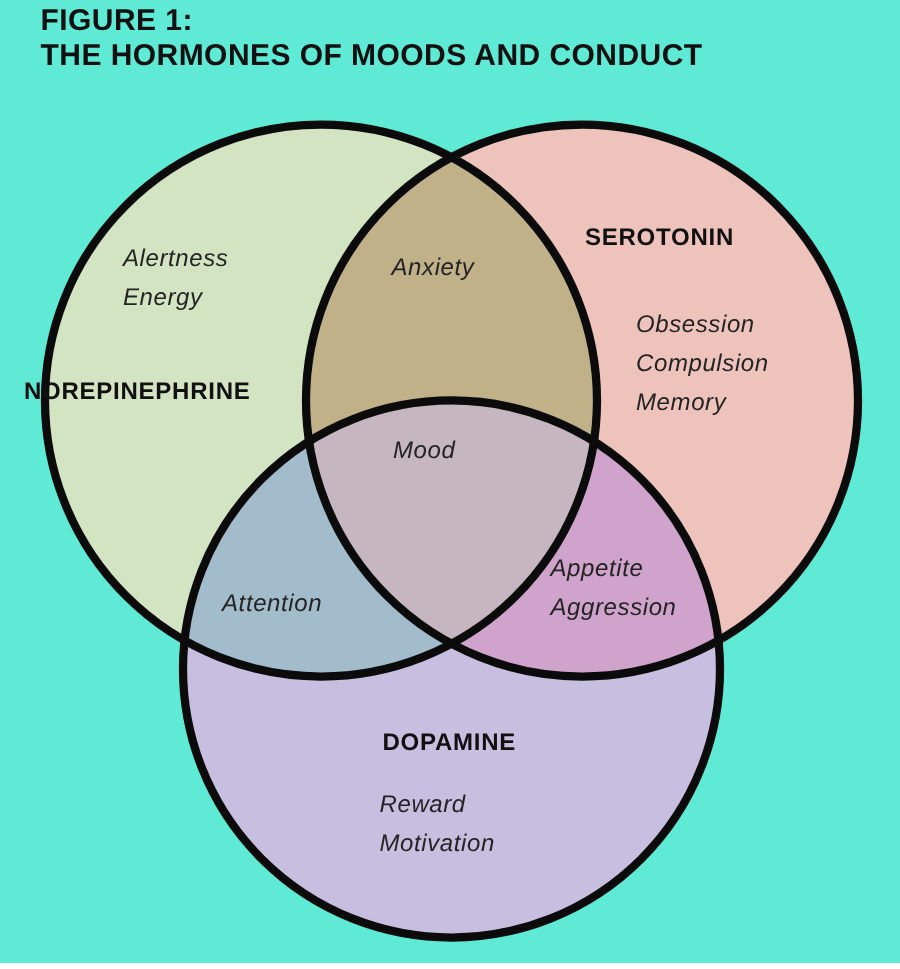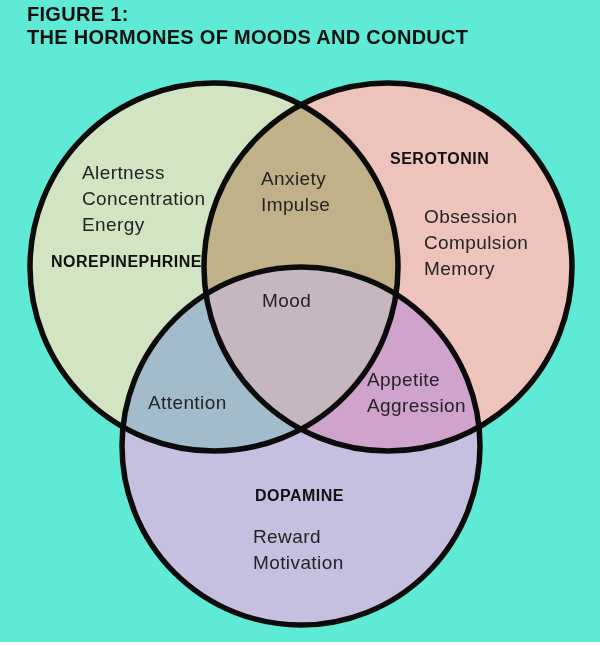--- a/index.html
+++ b/index.html
@@ -20,21 +20,22 @@
     line-height: 23px;
     letter-spacing: 0.3px;
     color: #111111;
   }
   .venn-svg { position: absolute; left: 0; top: 0; }
   .txt {
     position: absolute;
     color: #1f1f1f;
   }
   .items {
-    font-size: 19px;
+    font-style: italic;
+    font-size: 16px;
     line-height: 26px;
     letter-spacing: 0.4px;
     color: #242424;
   }
   .items span { display: block; }
   .circle-label {
     font-weight: 700;
     font-size: 16px;
     letter-spacing: 0.5px;
     color: #101010;
@@ -87,29 +88,27 @@
 
     <g fill="none" stroke-width="5.5">
       <circle cx="214" cy="267" r="184" stroke="#0b0b0b"></circle>
       <circle cx="388" cy="267" r="184" stroke="#0b0b0b"></circle>
       <circle cx="301" cy="446" r="179" stroke="#0b0b0b"></circle>
     </g>
   </svg>
 
   <div class="txt items" style="left:82px; top:160px;">
     <span>Alertness</span>
-    <span>Concentration</span>
     <span>Energy</span>
   </div>
 
-  <div class="txt circle-label" style="left:51px; top:253px;">NOREPINEPHRINE</div>
+  <div class="txt circle-label" style="left:16px; top:253px;">NOREPINEPHRINE</div>
 
   <div class="txt items" style="left:261px; top:166px;">
     <span>Anxiety</span>
-    <span>Impulse</span>
   </div>
 
   <div class="txt circle-label" style="left:390px; top:150px;">SEROTONIN</div>
 
   <div class="txt items" style="left:424px; top:204px;">
     <span>Obsession</span>
     <span>Compulsion</span>
     <span>Memory</span>
   </div>
 

